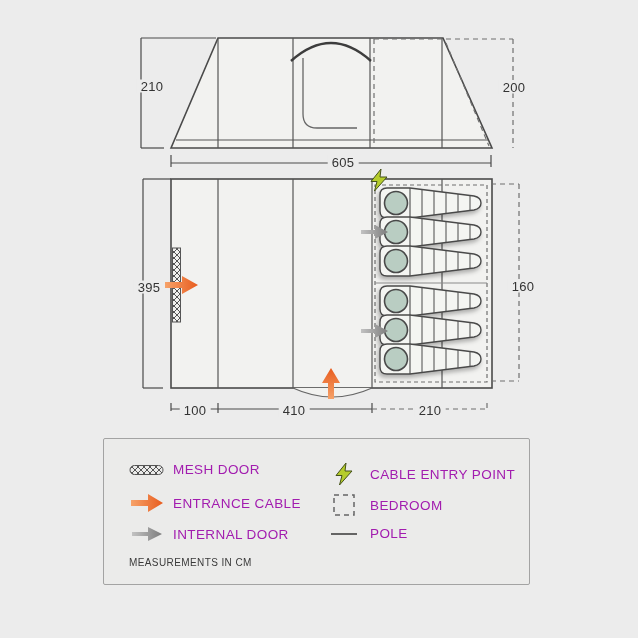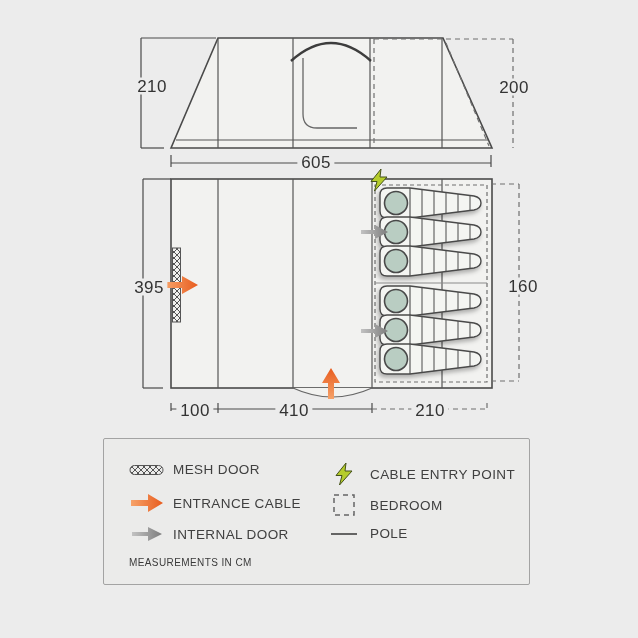--- a/index.html
+++ b/index.html
@@ -3,31 +3,31 @@
 <meta charset="utf-8">
 <style>
   html,body{margin:0;padding:0;background:#ececec;}
   .canvas{
     position:relative;width:638px;height:638px;background:#ececec;
     font-family:"Liberation Sans", sans-serif;color:#333;overflow:hidden;
   }
   .diagram-svg{position:absolute;left:0;top:0;}
   .dim{
     position:absolute;transform:translate(-50%,-50%);
-    font-size:17px;color:#333;background:#ececec;padding:0 4px;
+    font-size:13px;color:#333;background:#ececec;padding:0 4px;
     letter-spacing:.3px;line-height:1;white-space:nowrap;
   }
   .legend{
     position:absolute;left:103px;top:438px;width:427px;height:147px;
     background:#ebebea;border:1.5px solid #a3a3a3;border-radius:2px;box-sizing:border-box;
   }
   .legend-item{position:absolute;display:flex;align-items:center;}
   .legend-sym{display:flex;align-items:center;justify-content:center;width:36px;}
   .legend-label{
-    font-size:13.5px;color:#404040;letter-spacing:.4px;white-space:nowrap;margin-left:8px;
+    font-size:13.5px;color:#a21caf;letter-spacing:.4px;white-space:nowrap;margin-left:8px;
   }
   .legend-note{
     position:absolute;left:25px;top:118px;font-size:10px;color:#3a3a3a;letter-spacing:.4px;
   }
   .r1{top:23px;} .r2{top:54px;} .r3{top:87px;align-items:center;}
   .c1{left:25px;} .c2{left:222px;}
 </style>
 </head>
 <body>
 
@@ -157,21 +157,21 @@
       <line x1="372" y1="403" x2="372" y2="413"></line>
       <g stroke-dasharray="5 4" stroke="#6f6f6f">
         <line x1="372" y1="409" x2="487" y2="409"></line>
         <line x1="487" y1="403" x2="487" y2="411"></line>
       </g>
     </g>
   </svg>
 
   <div class="dim" style="left:152px;top:86px">210</div>
   <div class="dim" style="left:514px;top:87px">200</div>
-  <div class="dim" style="left:316px;top:162px">605</div>
+  <div class="dim" style="left:343px;top:162px">605</div>
   <div class="dim" style="left:149px;top:287px">395</div>
   <div class="dim" style="left:523px;top:286px">160</div>
   <div class="dim" style="left:195px;top:410px">100</div>
   <div class="dim" style="left:294px;top:410px">410</div>
   <div class="dim" style="left:430px;top:410px">210</div>
 
   <div class="legend">
 
     <div class="legend-item r1 c1">
       <span class="legend-sym">

